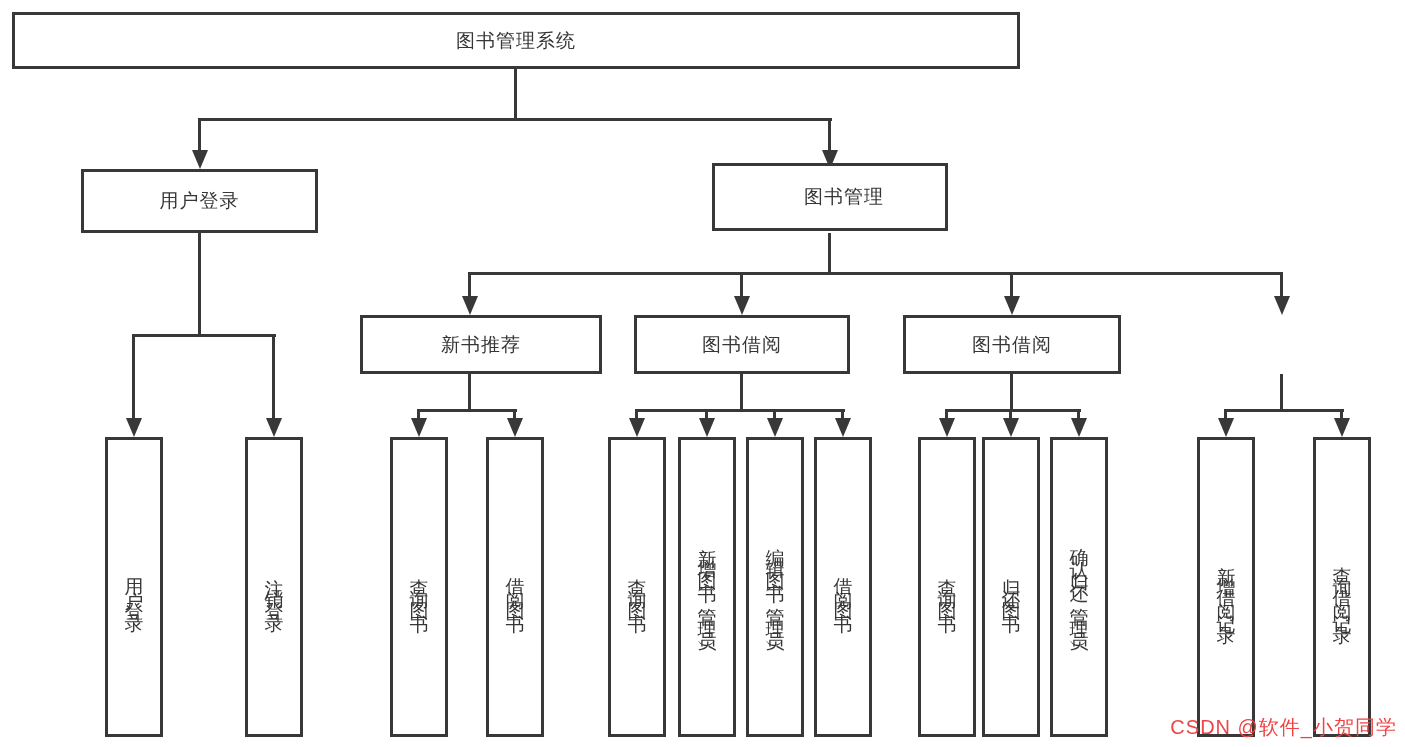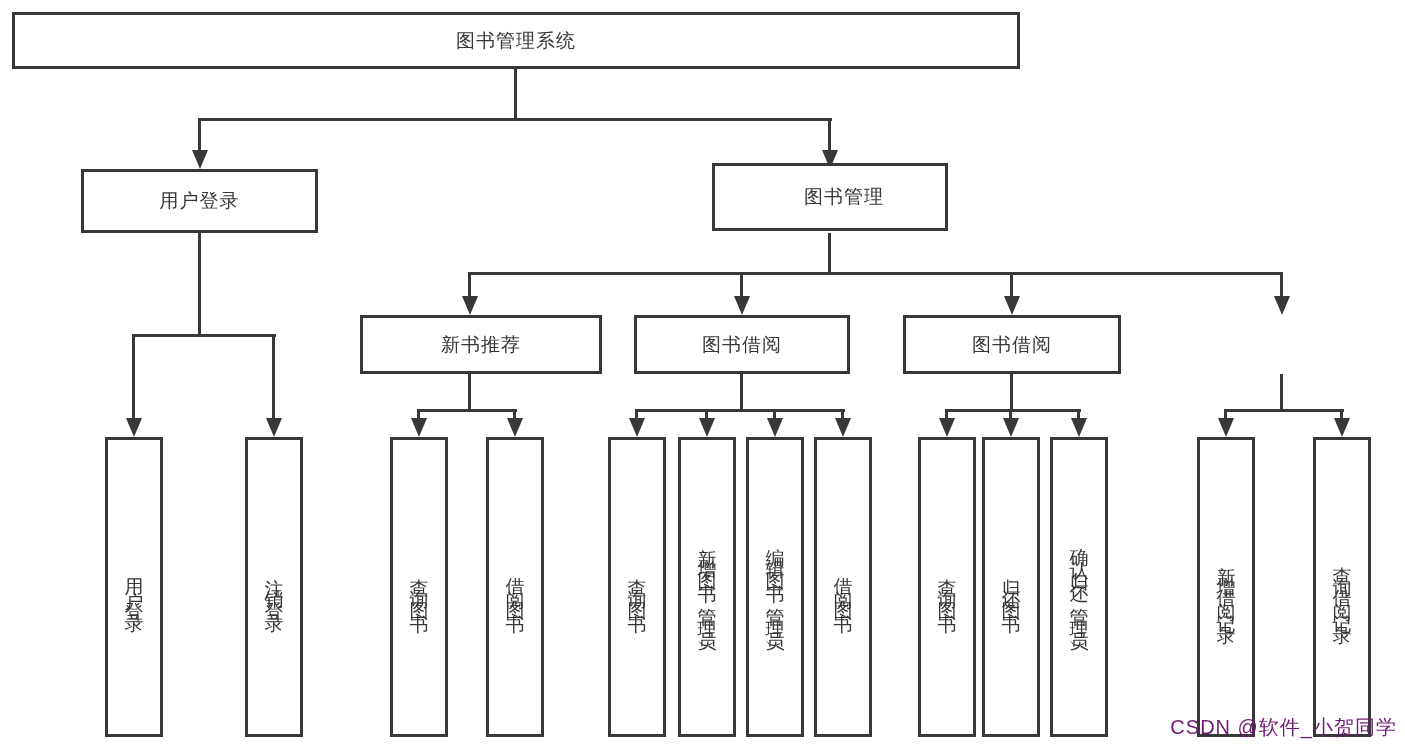--- a/index.html
+++ b/index.html
@@ -23,21 +23,21 @@
   .line{position:absolute;background:#383838;}
   .vline{width:3px;}
   .hline{height:3px;}
   .arrow{
     position:absolute;width:0;height:0;
     border-left:8px solid transparent;border-right:8px solid transparent;
     border-top:19px solid #383838;
   }
   .watermark{
     position:absolute;right:8px;bottom:6px;z-index:5;
-    font-size:20px;color:#701a75;letter-spacing:1px;white-space:nowrap;
+    font-size:20px;color:#ef4444;letter-spacing:1px;white-space:nowrap;
   }
 </style>
 </head>
 <body>
 
 <div class="canvas">
 
   <div class="hbox" style="left:12px;top:12px;width:1008px;height:57px;">图书管理系统</div>
 
   <div class="line vline" style="left:514px;top:68px;height:53px;"></div>

